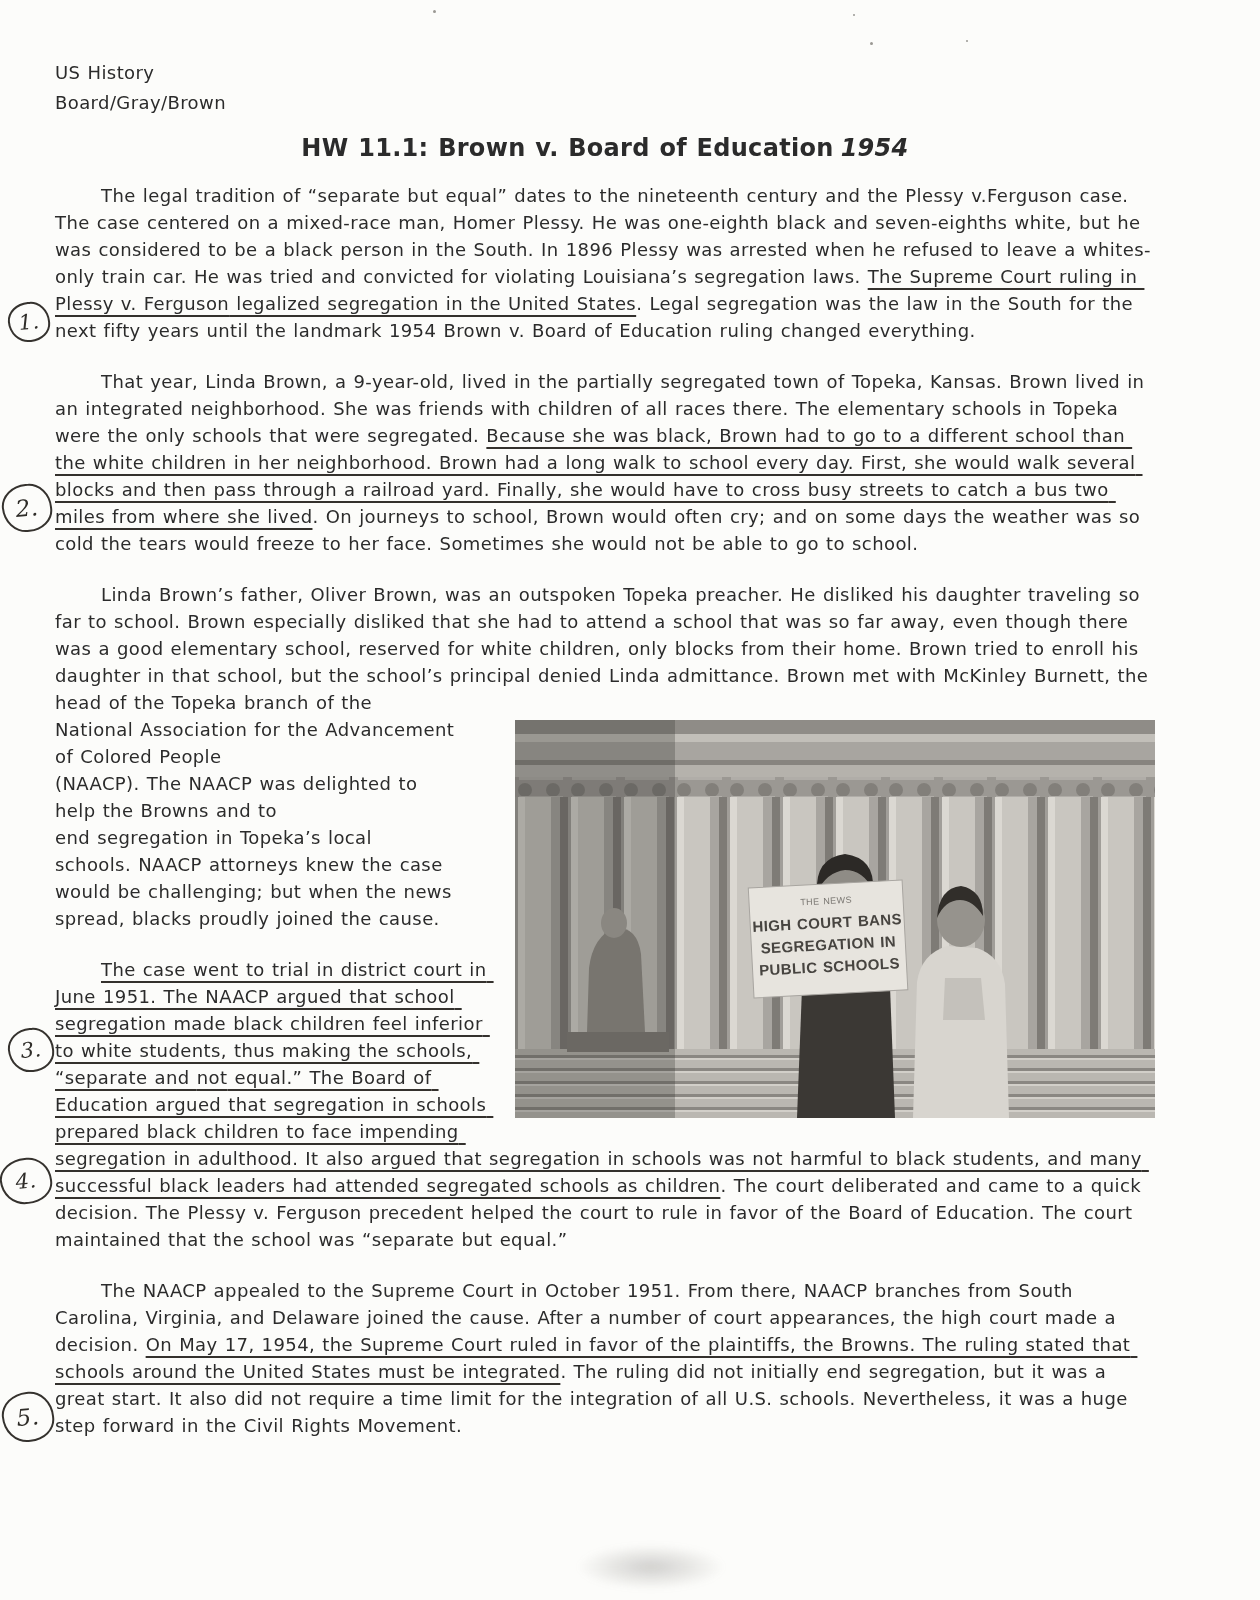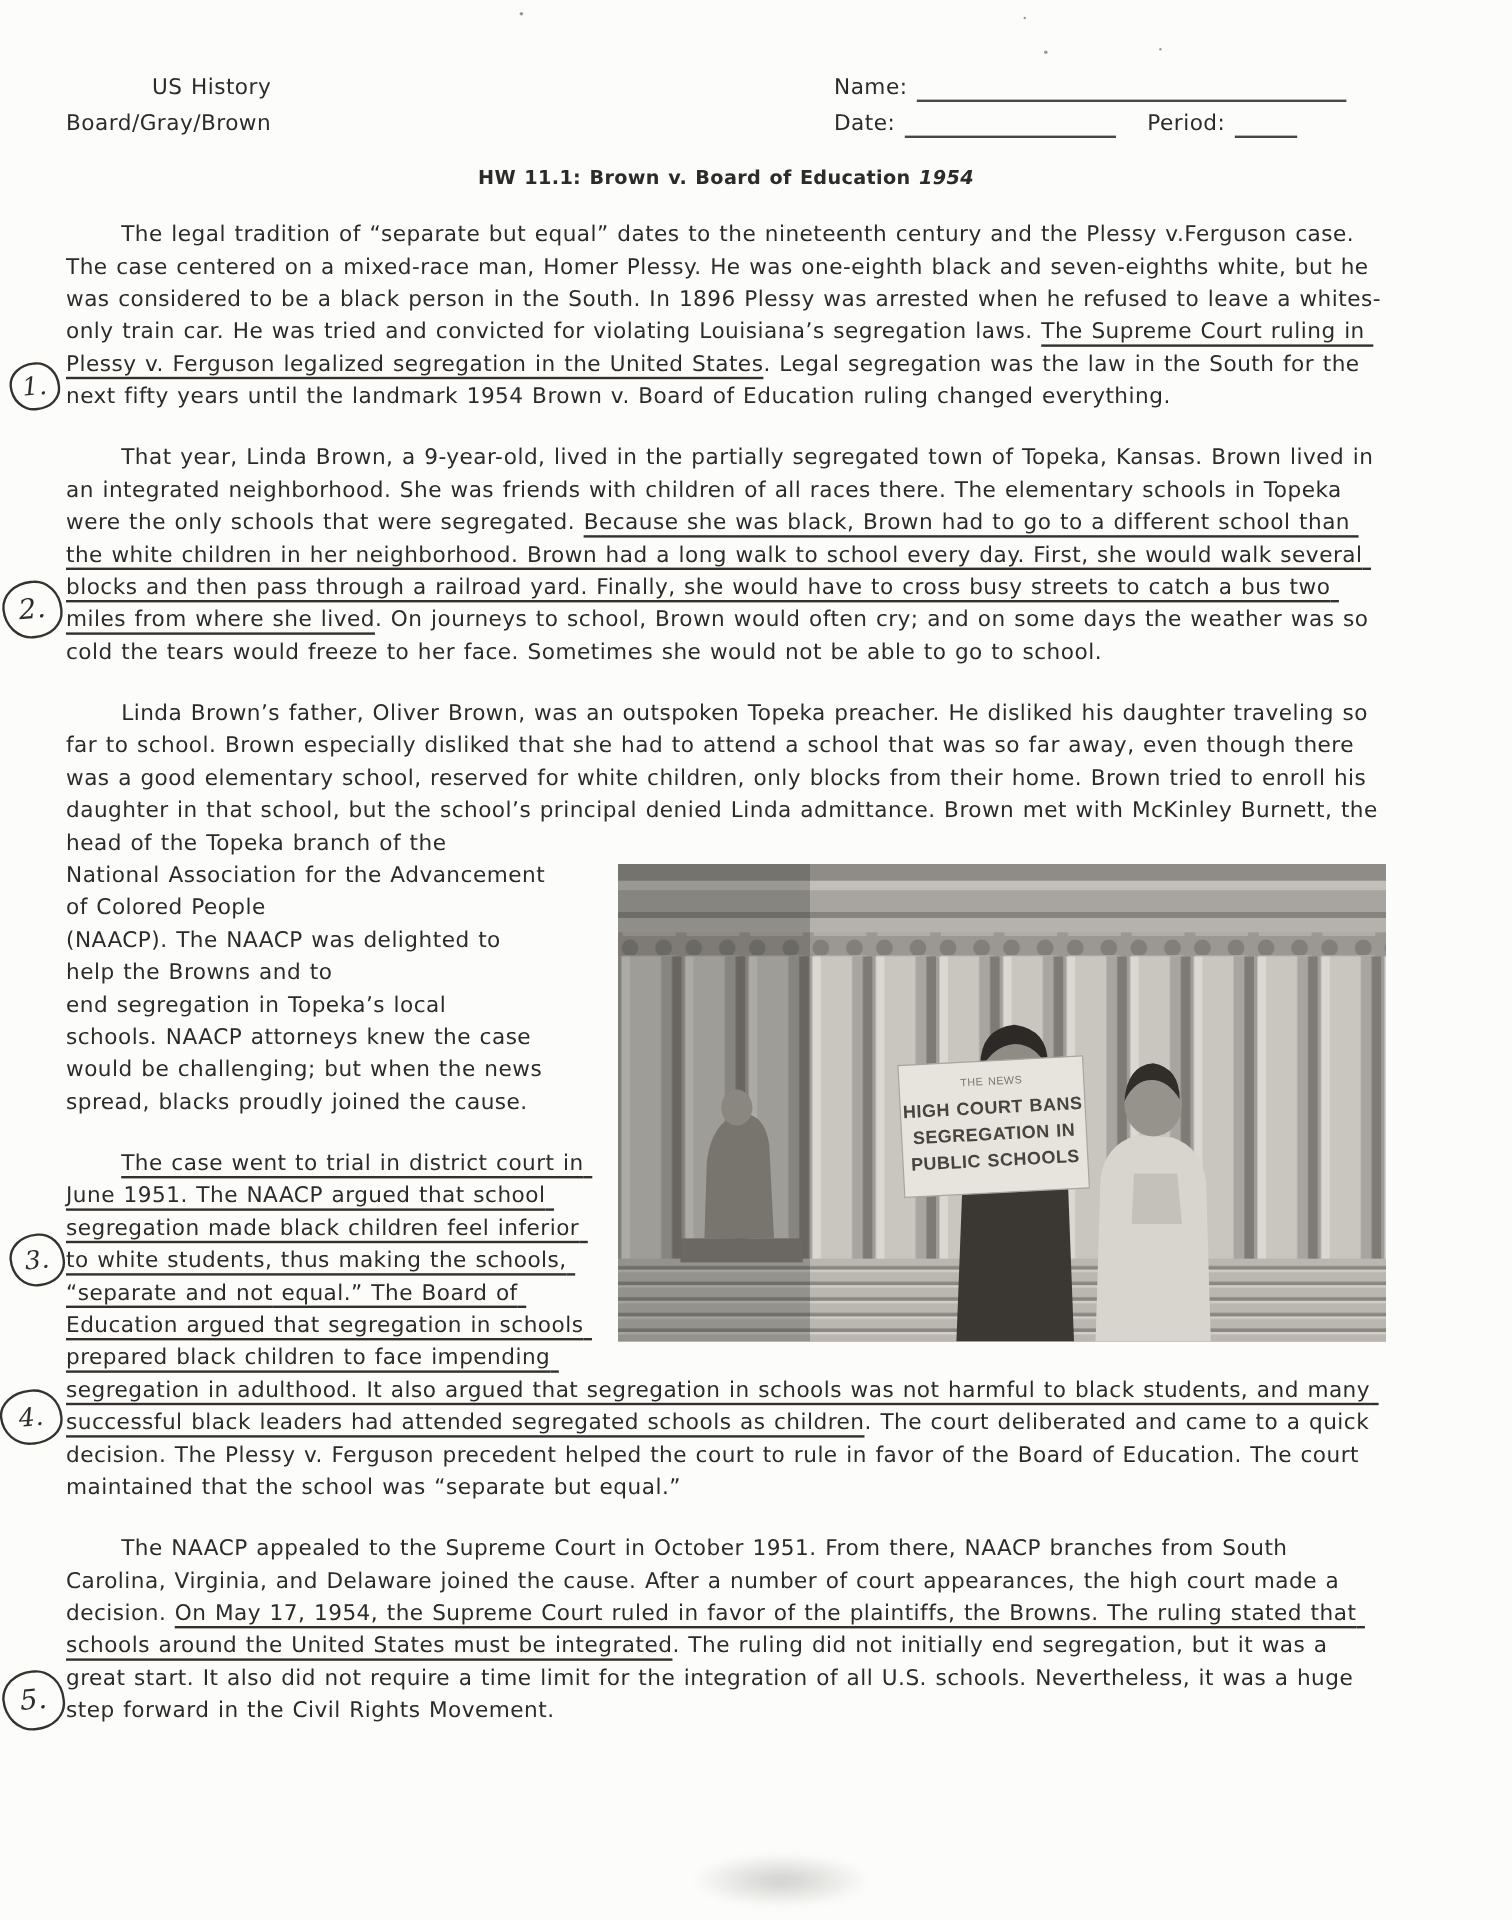--- a/index.html
+++ b/index.html
@@ -10,33 +10,33 @@
     box-sizing:border-box;
     padding:58px 105px 20px 55px;
     overflow:hidden;
     font-family:"DejaVu Sans","Liberation Sans",sans-serif;
     font-size:18px; line-height:27px;
     letter-spacing:.4px; word-spacing:1px;
     color:#2b2b2b;
   }
 
   
-  .header { display:flex; justify-content:space-between; margin-bottom:16px;text-align:right; }
+  .header { display:flex; justify-content:space-between; margin-bottom:16px; }
   .header-left div { line-height:30px; }
   .header-right { width:460px; }
   .header-row { display:flex; align-items:flex-end; line-height:30px; }
   .blank { display:inline-block; border-bottom:2px solid #4a4845; height:20px; margin:0 0 3px 8px; }
   .blank-name { width:358px; }
   .blank-date { width:176px; }
   .blank-period { width:52px; }
   .period-label { margin-left:26px; }
 
   
   .title {
-    text-align:center; font-size:16px; font-weight:bold;
+    text-align:center; font-size:24px; font-weight:bold;
     margin:8px 0 20px; letter-spacing:.3px; line-height:28px;
   }
   .title .year { font-style:italic; margin-left:7px; }
 
   
   .para { margin:0 0 24px; text-indent:46px; white-space:pre-wrap; }
   .para.joinnext { margin-bottom:0; }
   .para.cont { text-indent:0; }
   .it { }
   .ul {
@@ -107,32 +107,20 @@
       <span>4.</span>
     </div>
   <div class="mnum mn5">
       <span>5.</span>
     </div>
 
   <div class="header">
     <div class="header-left">
       <div>US History</div>
       <div>Board/Gray/Brown</div>
-    </div>
-    <div class="header-right">
-      <div class="header-row">
-        <span>Name:</span>
-        <span class="blank blank-name"></span>
-      </div>
-      <div class="header-row">
-        <span>Date:</span>
-        <span class="blank blank-date"></span>
-        <span class="period-label">Period:</span>
-        <span class="blank blank-period"></span>
-      </div>
     </div>
   </div>
 
   <h1 class="title"><span>HW 11.1:  Brown v. Board of Education</span><span class="year">1954</span></h1>
 
   <p class="para"><span>The legal tradition of “separate but equal” dates to the nineteenth century and the </span><span class="it">Plessy v.Ferguson</span><span> case. The case centered on a mixed-race man, Homer Plessy. He was one-eighth black and seven-eighths white, but he was considered to be a black person in the South. In 1896 Plessy was arrested when he refused to leave a whites-only train car. He was tried and convicted for violating Louisiana’s segregation laws. </span><span class="ul">The Supreme Court ruling in </span><span class="it ul">Plessy v. Ferguson</span><span class="ul"> legalized segregation in the United States</span><span>. Legal segregation was the law in the South for the next fifty years until the landmark 1954 </span><span class="it">Brown v. Board of Education</span><span> ruling changed everything.</span></p>
   <p class="para"><span>That year, Linda Brown, a 9-year-old, lived in the partially segregated town of Topeka, Kansas. Brown lived in an integrated neighborhood. She was friends with children of all races there. The elementary schools in Topeka were the only schools that were segregated. </span><span class="ul">Because she was black, Brown had to go to a different school than the white children in her neighborhood. Brown had a long walk to school every day. First, she would walk several blocks and then pass through a railroad yard. Finally, she would have to cross busy streets to catch a bus two miles from where she lived</span><span>. On journeys to school, Brown would often cry; and on some days the weather was so cold the tears would freeze to her face. Sometimes she would not be able to go to school.</span></p>
   <p class="para joinnext"><span>Linda Brown’s father, Oliver Brown, was an outspoken Topeka preacher. He disliked his daughter traveling so far to school. Brown especially disliked that she had to attend a school that was so far away, even though there was a good elementary school, reserved for white children, only blocks from their home. Brown tried to enroll his daughter in that school, but the school’s principal denied Linda admittance. Brown met with McKinley Burnett, the head of the Topeka branch of the</span></p>
 
   <div class="wrap-section">

